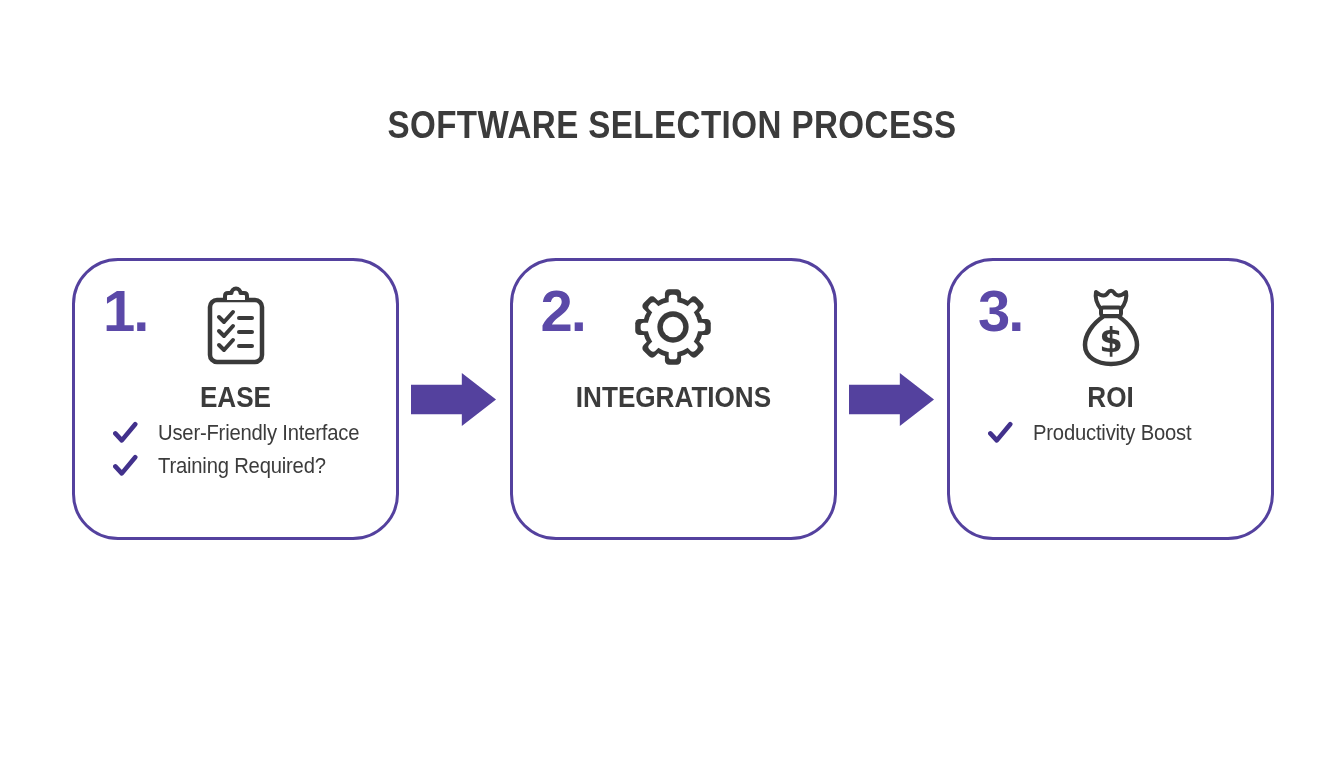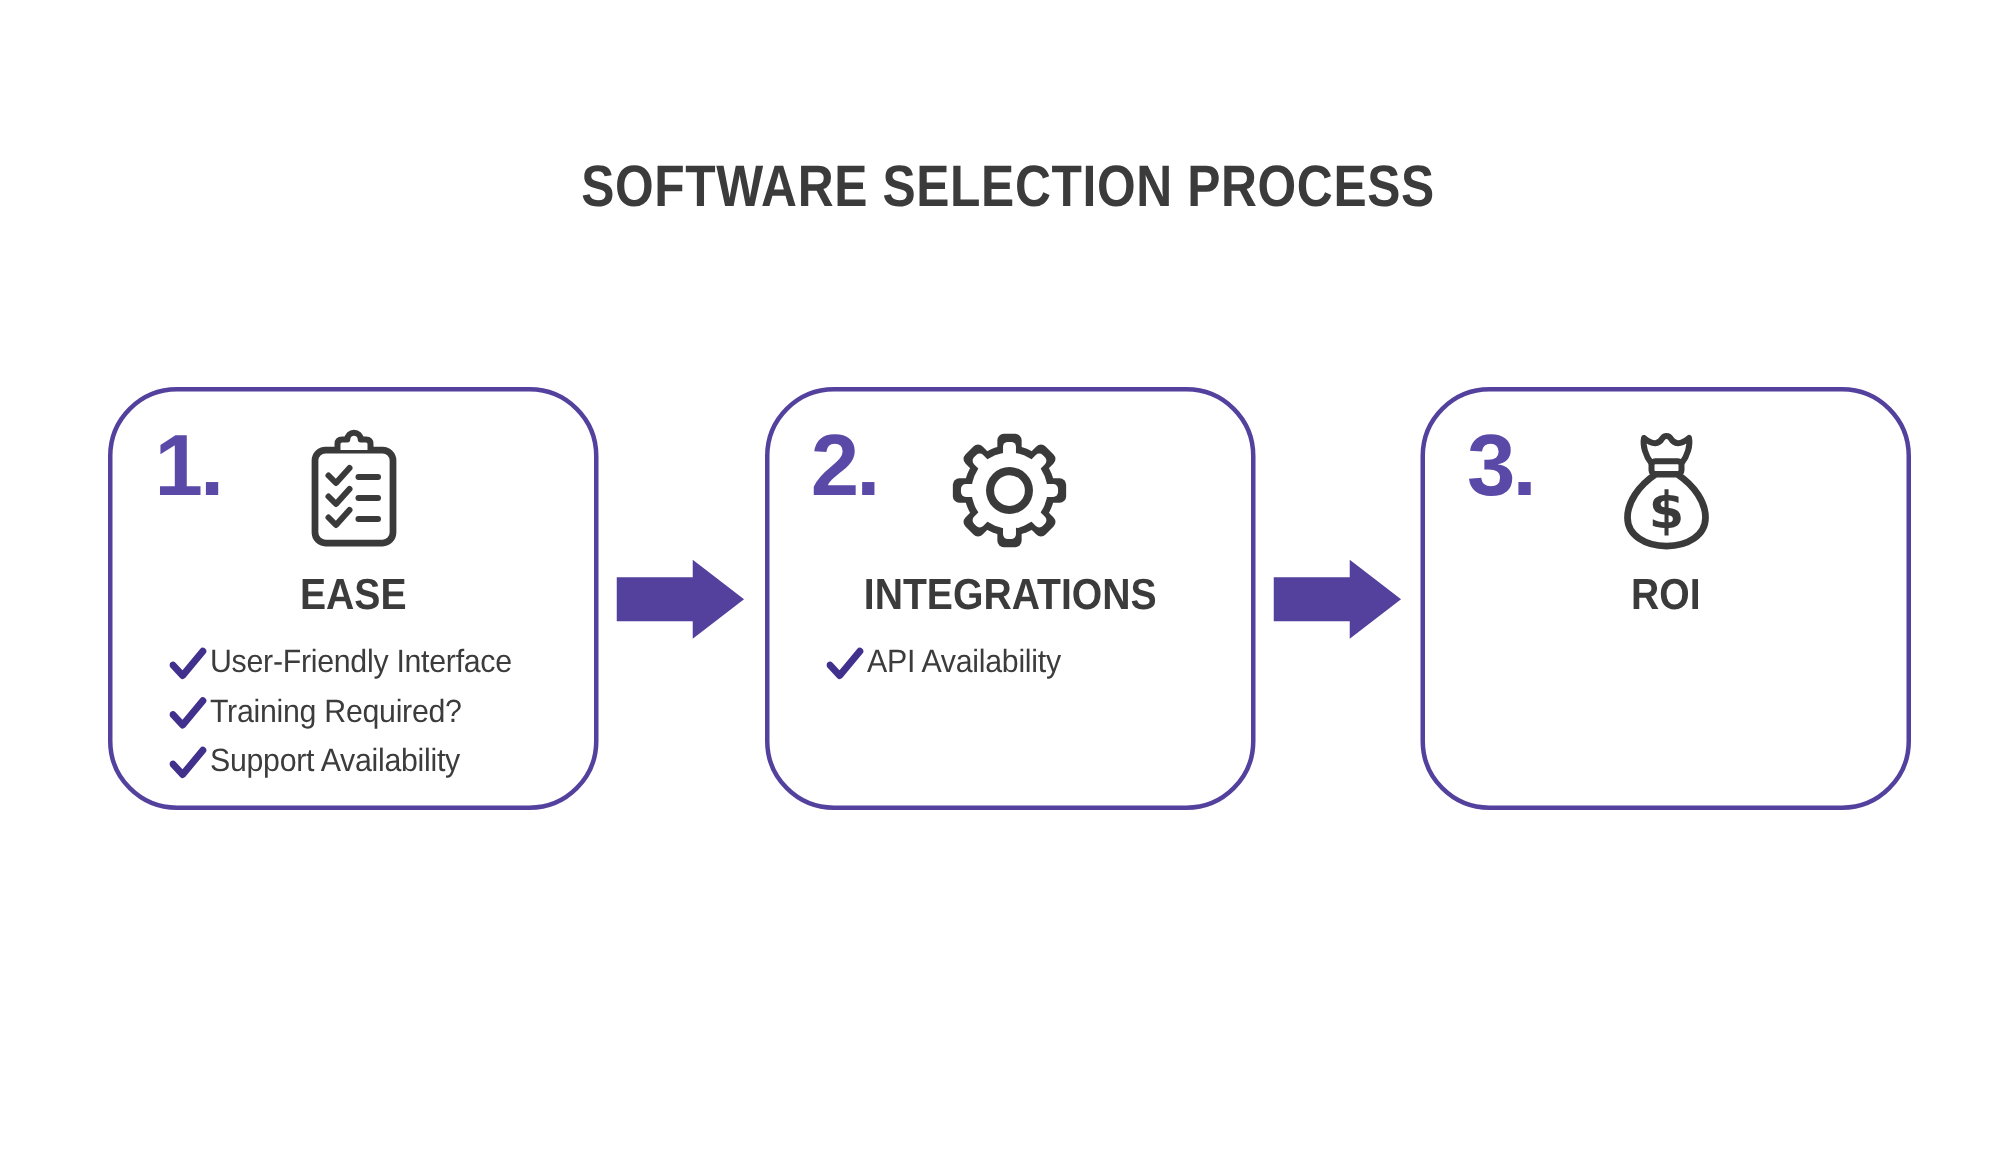--- a/index.html
+++ b/index.html
@@ -54,21 +54,21 @@
   }
   .card-title{
     text-align:center;
     margin:10px 0 7px;
     font-size:29px; font-weight:bold;
     color:var(--title);
     transform:scaleX(0.9);
   }
   .items{ list-style:none; padding-left:38px; }
   .items li{
-    display:flex; align-items:flex-end; gap:2px;
+    display:flex; align-items:flex-start; gap:20px;
     height:33px;
     font-size:21.5px; color:var(--text);
   }
   .items li .label{
     display:inline-block;
     transform:scaleX(0.94);
     transform-origin:0 50%;
     letter-spacing:-0.2px;
     white-space:nowrap;
   }
@@ -116,28 +116,20 @@
           <span class="label">User-Friendly Interface</span>
         </li>
         <li>
           <span class="chk">
             <svg width="25" height="23" viewBox="0 0 27 24">
                 <path d="M2.5 13 L9.5 20.5 L24 3" stroke-width="5" fill="none" stroke-linecap="round" stroke-linejoin="round"></path>
               </svg>
           </span>
           <span class="label">Training Required?</span>
         </li>
-        <li>
-          <span class="chk">
-            <svg width="25" height="23" viewBox="0 0 27 24">
-                <path d="M2.5 13 L9.5 20.5 L24 3" stroke-width="5" fill="none" stroke-linecap="round" stroke-linejoin="round"></path>
-              </svg>
-          </span>
-          <span class="label">Support Availability</span>
-        </li>
       </ul>
     </section>
 
     <div class="arrow-cell">
       <svg width="86" height="55" viewBox="0 0 88 56">
           <path d="M0 13 H52 V1 L87 28 L52 55 V43 H0 Z"></path>
         </svg>
     </div>
 
     <section class="card">
@@ -157,28 +149,20 @@
             <rect x="34" y="8" width="8" height="60" rx="3" transform="rotate(90 38 38)"></rect>
             <rect x="34" y="8" width="8" height="60" rx="3" transform="rotate(135 38 38)"></rect>
             <circle cx="38" cy="38" r="23.5"></circle>
           </g>
           <circle cx="38" cy="38" r="14.5" fill="currentColor"></circle>
           <circle cx="38" cy="38" r="9.5" fill="#fff"></circle>
         </svg>
       </div>
       <h2 class="card-title">INTEGRATIONS</h2>
       <ul class="items">
-        <li>
-          <span class="chk">
-            <svg width="25" height="23" viewBox="0 0 27 24">
-                <path d="M2.5 13 L9.5 20.5 L24 3" stroke-width="5" fill="none" stroke-linecap="round" stroke-linejoin="round"></path>
-              </svg>
-          </span>
-          <span class="label">API Availability</span>
-        </li>
       </ul>
     </section>
 
     <div class="arrow-cell">
       <svg width="86" height="55" viewBox="0 0 88 56">
           <path d="M0 13 H52 V1 L87 28 L52 55 V43 H0 Z"></path>
         </svg>
     </div>
 
     <section class="card">
@@ -186,17 +170,25 @@
       <div class="icon-wrap">
         <svg width="70" height="84" viewBox="0 0 70 84">
           <path class="ink-stroke-fill" d="M28 31 C16 39 9 50 9 60 C9 72 21 79 35 79 C49 79 61 72 61 60 C61 50 54 39 42 31 Z" stroke-width="4.5" stroke-linejoin="round"></path>
           <path class="ink-stroke-fill" d="M25 24 C21 19 19 12 20 7 C26 12 30 11 32 7.5 C33.5 5 36.5 5 38 7.5 C40 11 44 12 50 7 C51 12 49 19 45 24" stroke-width="4" stroke-linejoin="round" stroke-linecap="round"></path>
           <rect class="ink-stroke-fill" x="25" y="22.5" width="20" height="8.5" rx="2.5" stroke-width="4"></rect>
           <text x="35" y="67" text-anchor="middle" font-size="34" font-weight="bold" fill="currentColor" font-family="'DejaVu Sans', sans-serif">$</text>
         </svg>
       </div>
       <h2 class="card-title">ROI</h2>
       <ul class="items">
+        <li>
+          <span class="chk">
+            <svg width="25" height="23" viewBox="0 0 27 24">
+                <path d="M2.5 13 L9.5 20.5 L24 3" stroke-width="5" fill="none" stroke-linecap="round" stroke-linejoin="round"></path>
+              </svg>
+          </span>
+          <span class="label">Productivity Boost</span>
+        </li>
       </ul>
     </section>
 
   </div>
 </div>
 
 </body></html>

